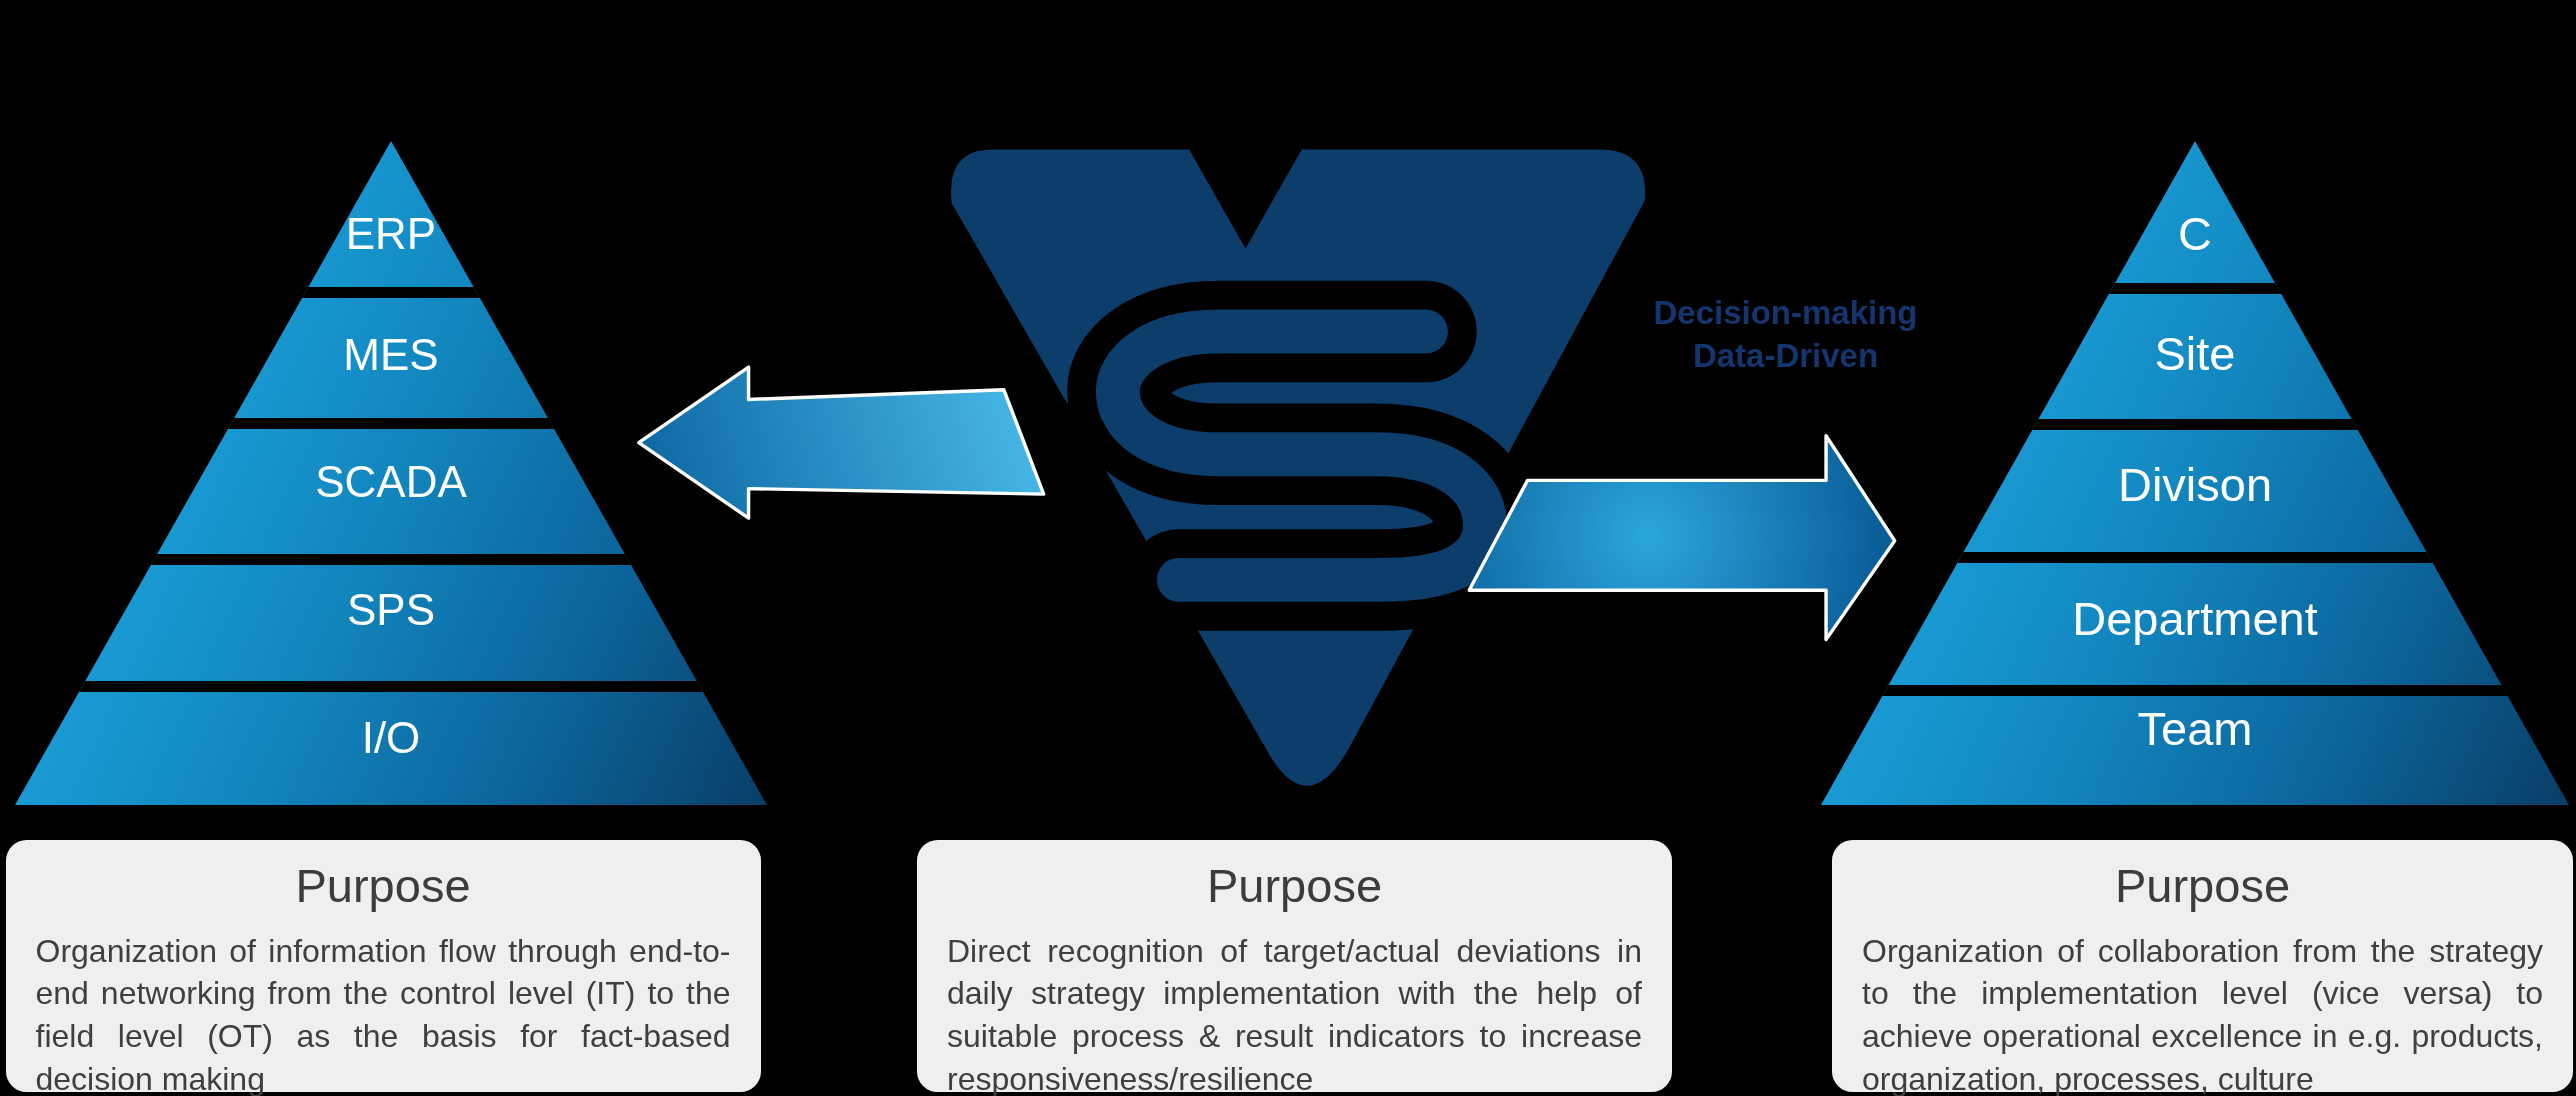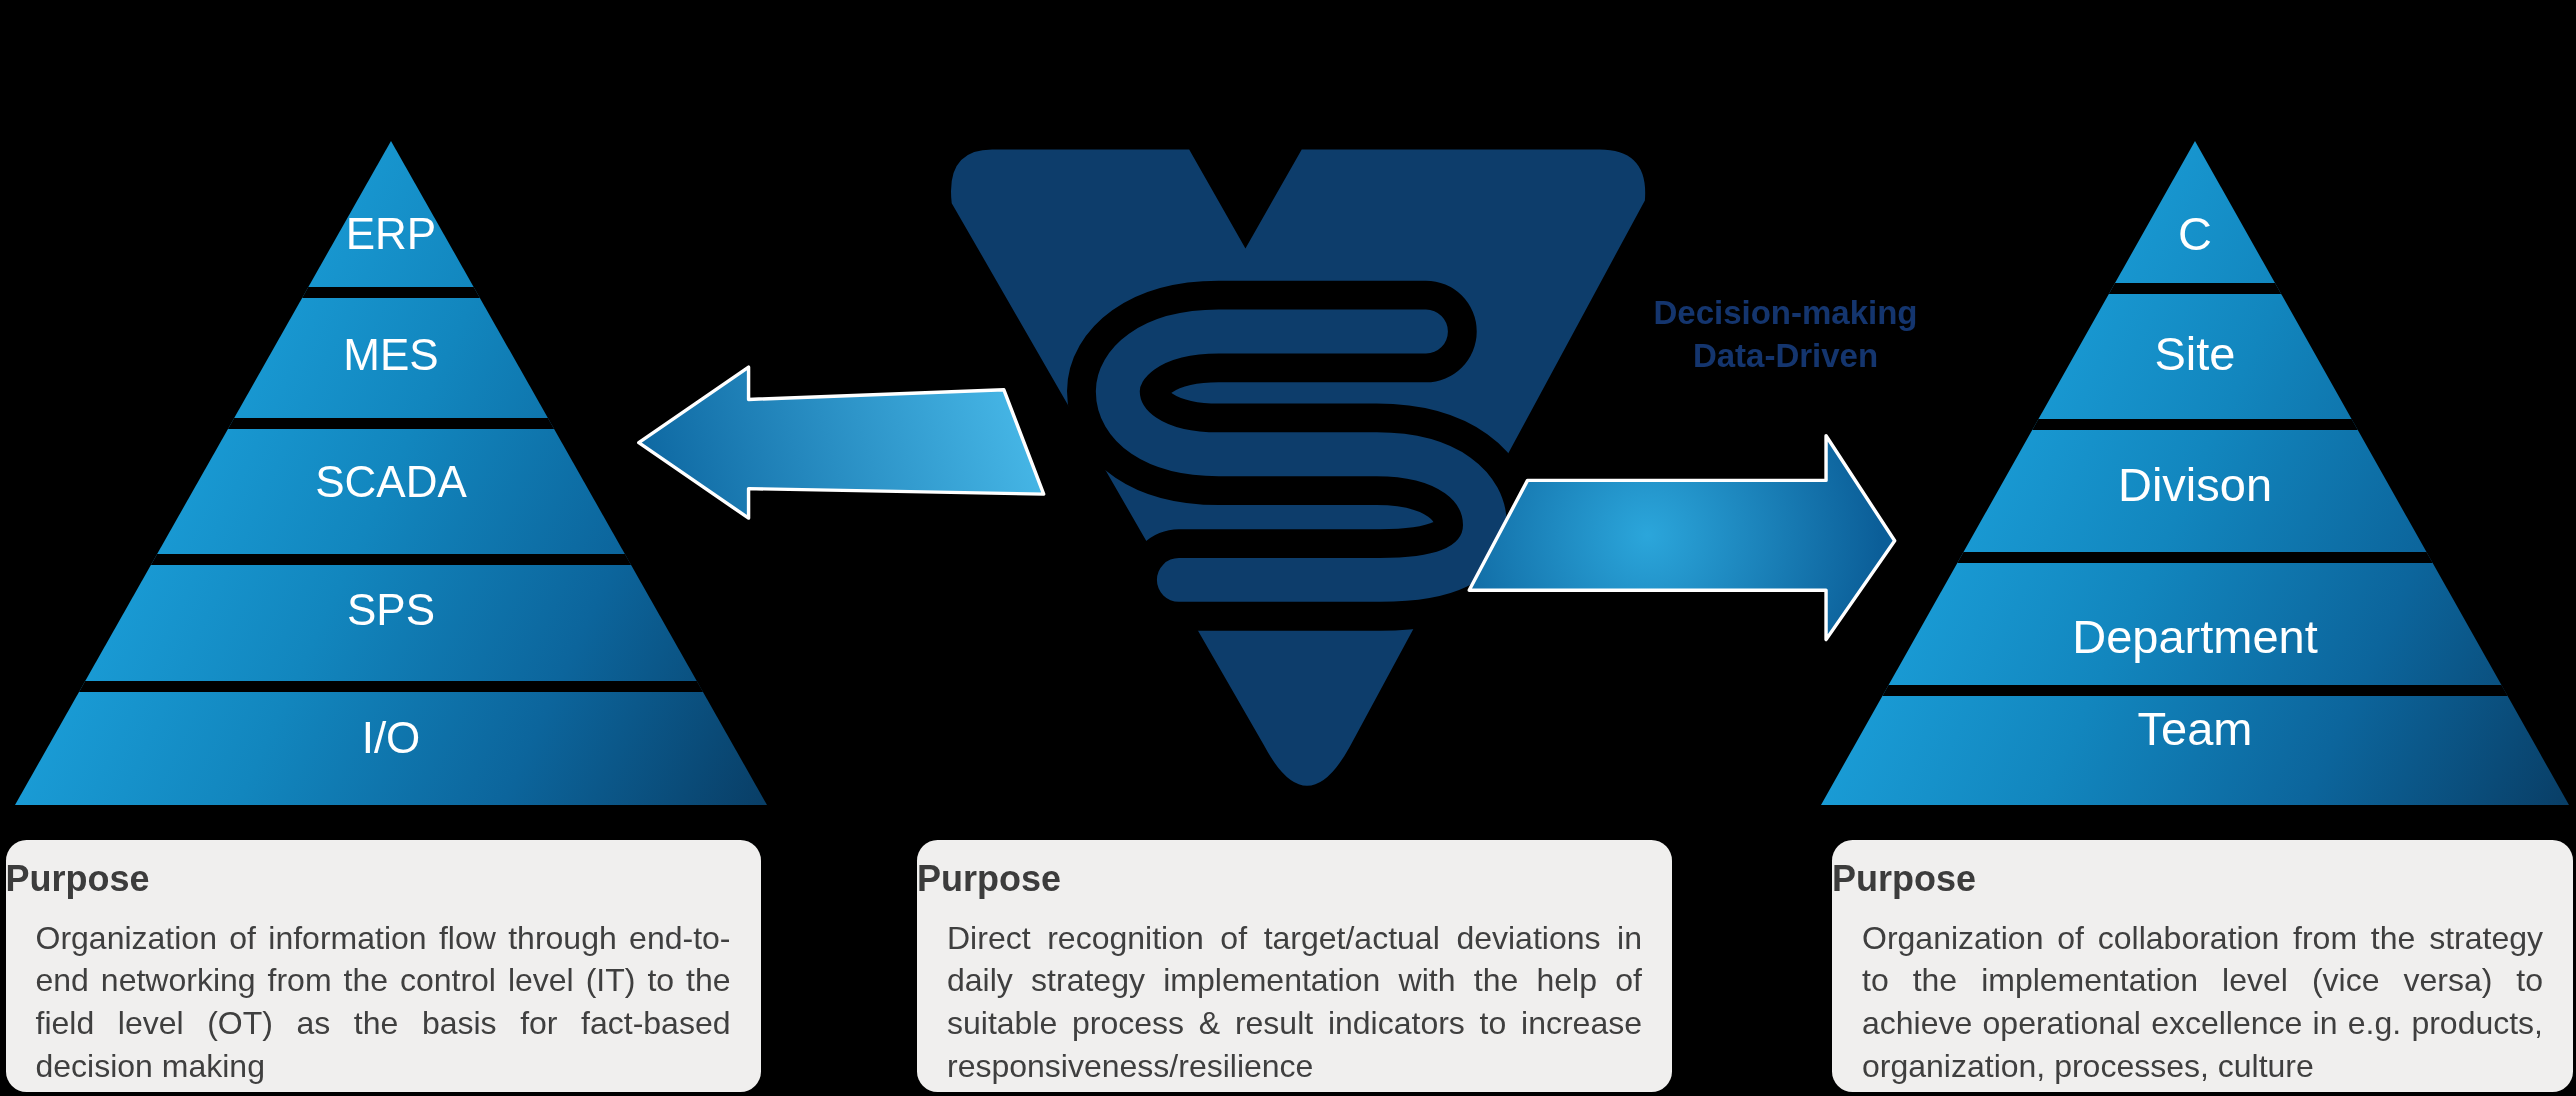--- a/index.html
+++ b/index.html
@@ -38,22 +38,22 @@
   
   .card{
     position:absolute;top:840px;height:252px;
     background:#f0efee;border-radius:20.6px;
     color:#3f3f3f;box-sizing:border-box;
   }
   #card-1{left:5.5px;width:755px;}
   #card-2{left:917px;width:755px;}
   #card-3{left:1832px;width:741px;}
   .card-title{
-    margin:18px 0 16.5px 0;
-    font-size:36px;font-weight:700;color:#3c3c3c;
+    margin:18px 0 16.5px 0;text-align:center;
+    font-size:47px;font-weight:400;color:#3c3c3c;
   }
   .card-body{
     margin:0 30px;font-size:32px;line-height:1.34;
     text-align:justify;text-align-last:left;
   }
 </style>
 </head>
 <body>
 
 <div id="canvas">
@@ -71,21 +71,21 @@
   </div>
 
   <div id="pyr-right" class="pyramid">
     <div class="sep" style="top:142px;"></div>
     <div class="sep" style="top:278px;"></div>
     <div class="sep" style="top:411px;"></div>
     <div class="sep" style="top:544px;"></div>
     <div class="layer-label" style="top:69px;">C</div>
     <div class="layer-label" style="top:189px;">Site</div>
     <div class="layer-label" style="top:320px;">Divison</div>
-    <div class="layer-label" style="top:454px;margin-top:18px;">Department</div>
+    <div class="layer-label" style="top:454px;">Department</div>
     <div class="layer-label" style="top:552px;margin-top:12px;">Team</div>
   </div>
 
   <div id="caption-right" class="arrow-caption">
     <div>Decision-making</div>
     <div>Data-Driven</div>
   </div>
 
   <svg id="overlay" width="2576" height="1096" viewBox="0 0 3752 1597">
     <defs>

